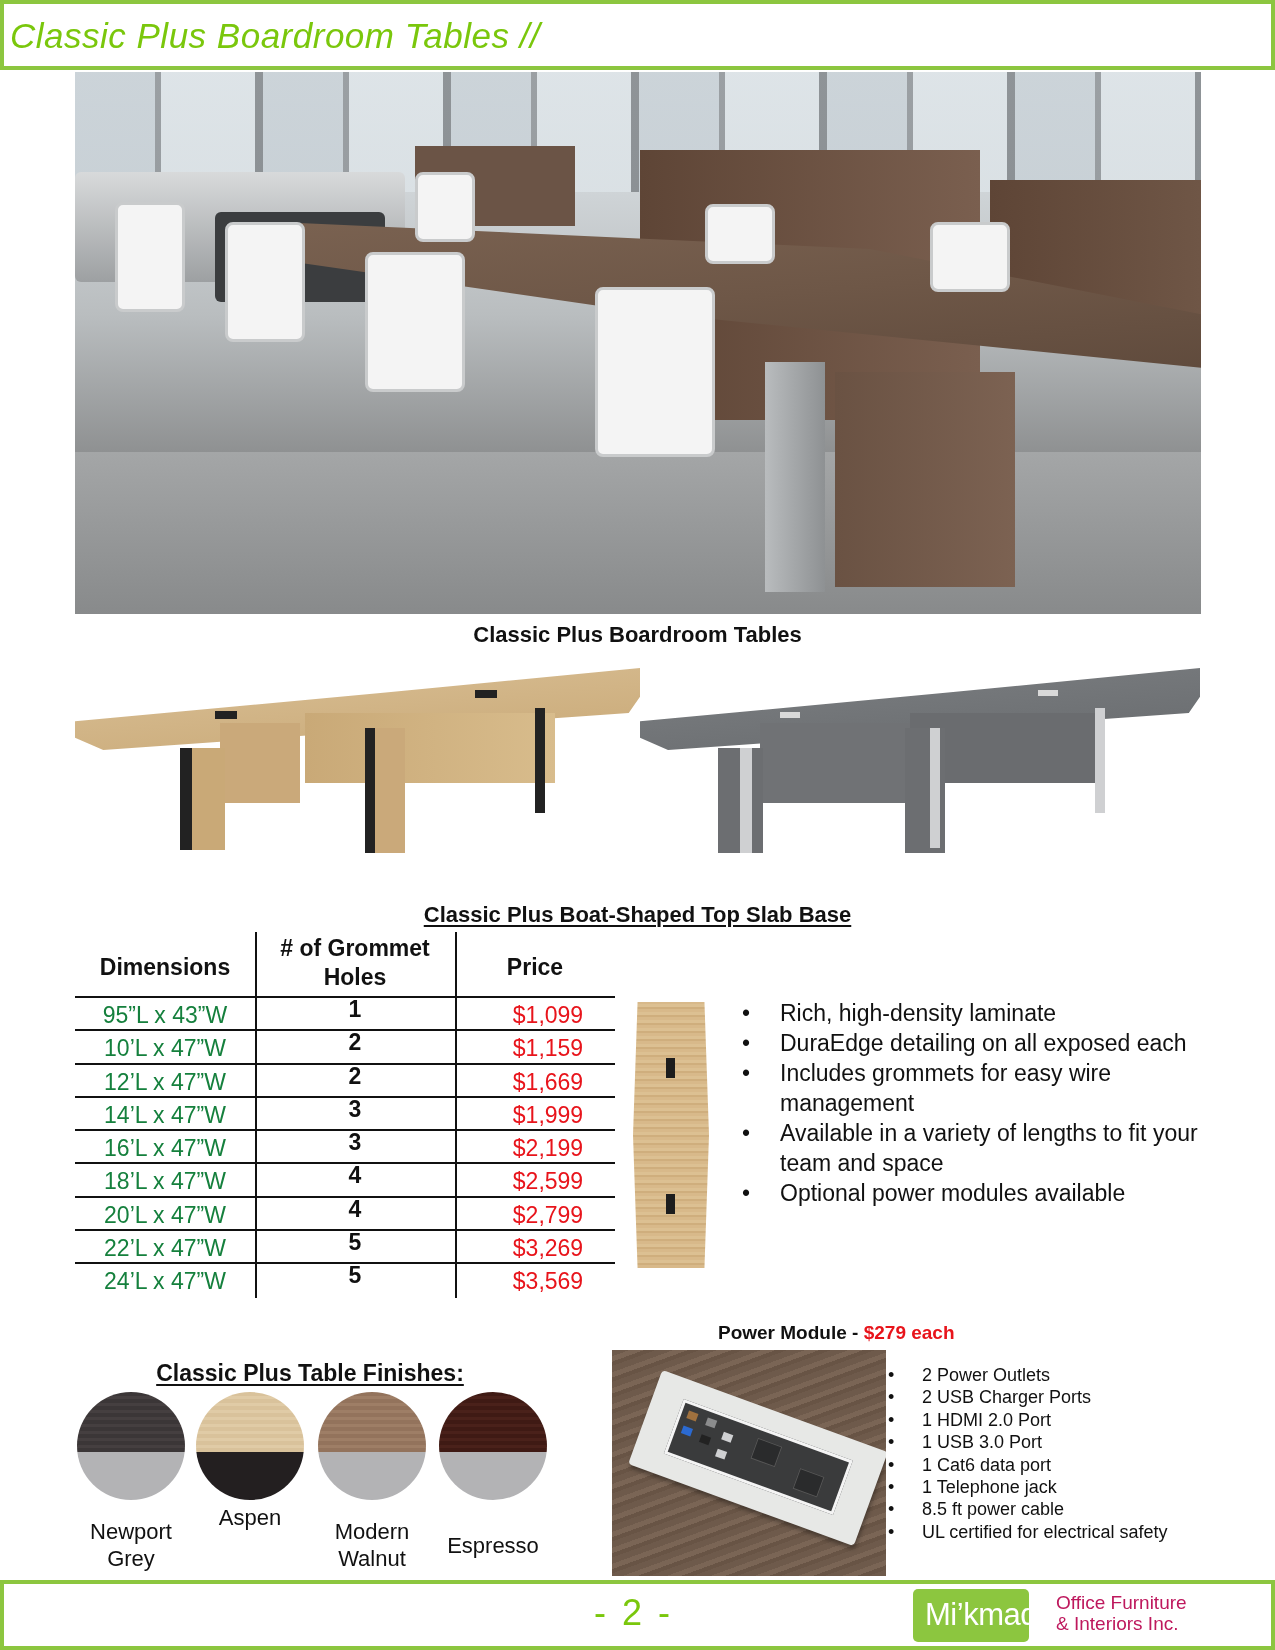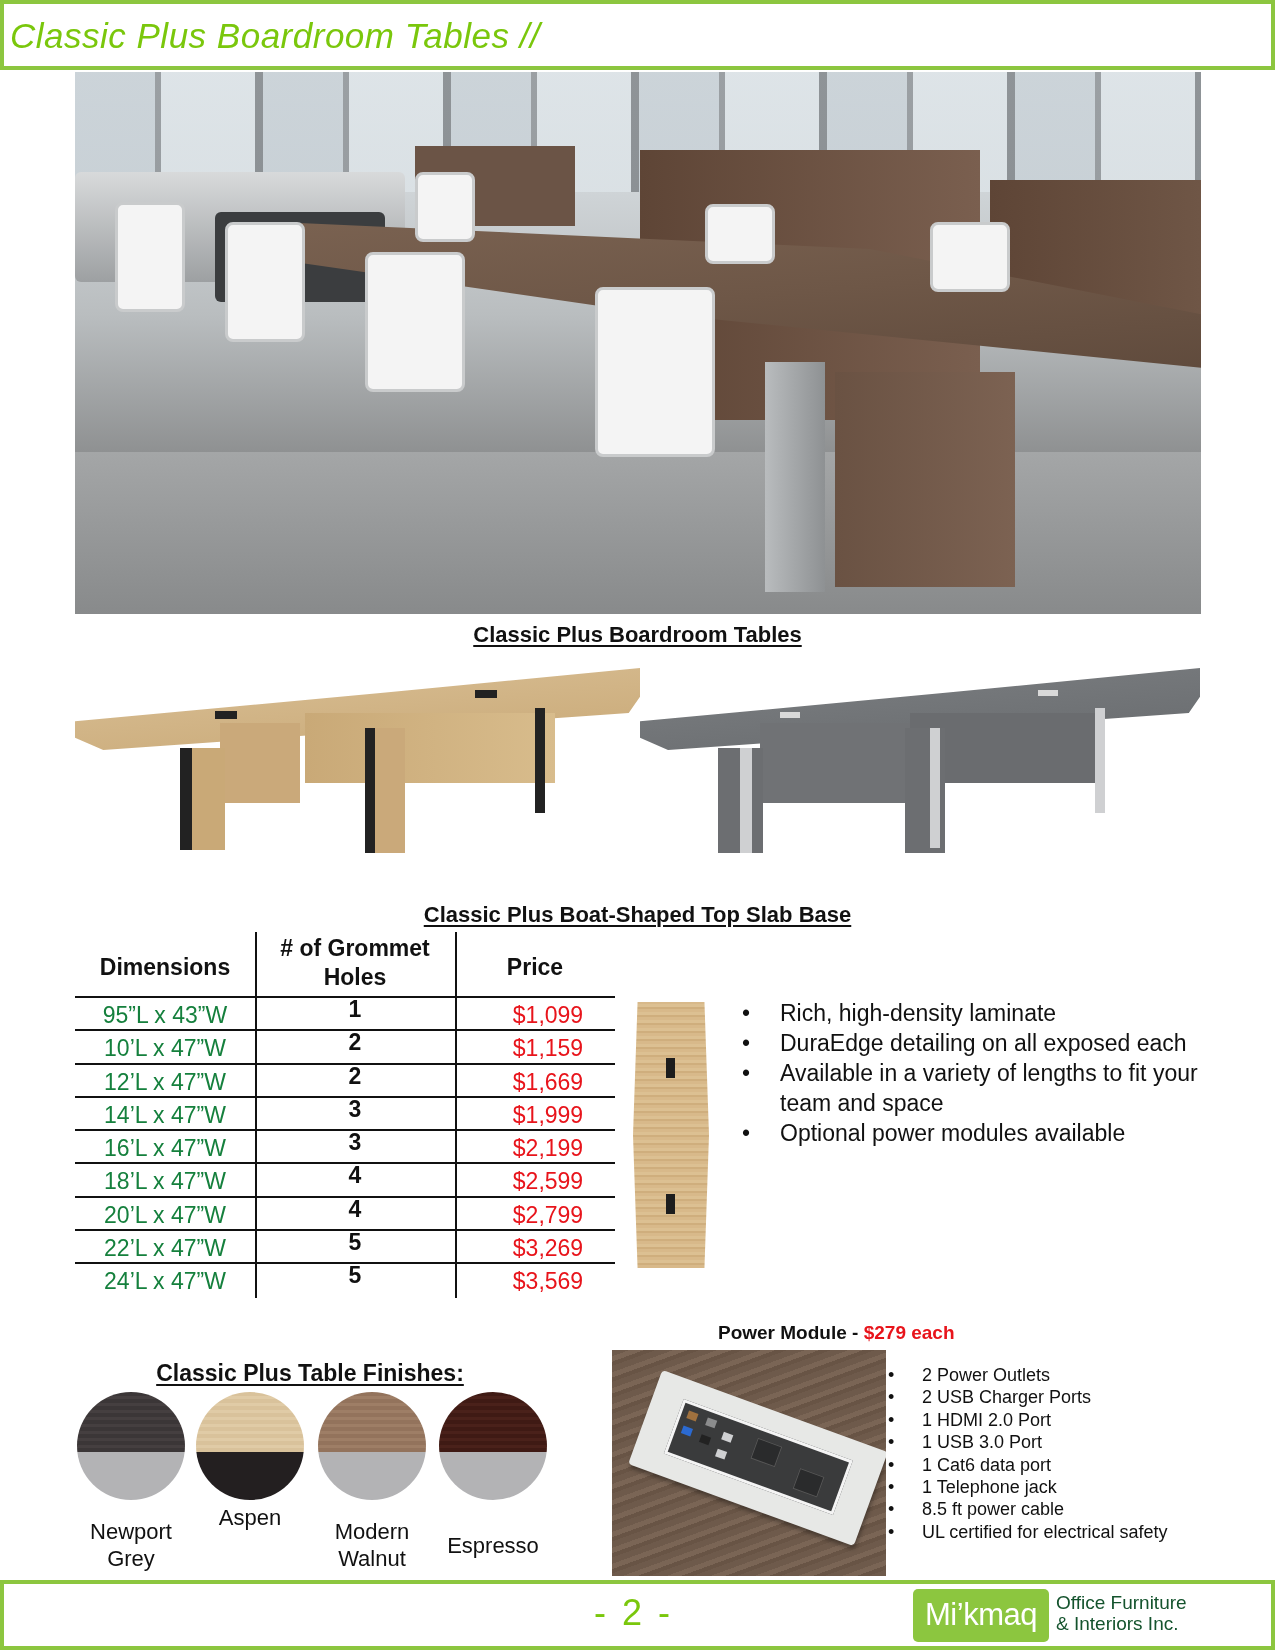--- a/index.html
+++ b/index.html
@@ -21,21 +21,21 @@
   .hero .sofa-dark { position: absolute; left: 140px; top: 140px; width: 170px; height: 90px; background: #3b3d3f; border-radius: 6px; }
   .hero .tabletop { position: absolute; left: 150px; top: 150px; width: 1040px; height: 150px;
     background: linear-gradient(175deg, #7a6251 0%, #6e5747 50%, #5f4a3c 100%);
     clip-path: polygon(5% 0, 62% 18%, 100% 70%, 98% 100%, 40% 60%, 0 20%); }
   .hero .panel { position: absolute; left: 690px; top: 290px; width: 60px; height: 230px; background: linear-gradient(90deg,#b9bcbe,#8e9193); }
   .hero .panel2 { position: absolute; left: 760px; top: 300px; width: 180px; height: 215px; background: linear-gradient(90deg,#6a5243,#7c6252); }
   .hero .chair { position: absolute; background: #f4f4f4; border: 3px solid #c9cbcc; border-radius: 8px; }
   .hero .floor { position: absolute; left: 0; top: 380px; width: 100%; height: 162px; background: linear-gradient(180deg,#a4a6a7,#888a8b); }
 
   .caption1 { position: absolute; left: 0; width: 1275px; top: 622px; text-align: center; font-weight: bold; font-size: 22px; }
-  .caption1 span { text-decoration: underline; text-decoration-thickness: 2px; text-underline-offset: 3px; }
+  .caption1 span { text-decoration-thickness: 2px; text-underline-offset: 3px; }
 
   
   .prod { position: absolute; }
   .prod-top { position: absolute; }
   .prod .leg { position: absolute; }
 
   .section-title { position: absolute; left: 0; width: 1275px; top: 902px; text-align: center; font-weight: bold; font-size: 22px; }
   .section-title span { text-decoration: underline; text-decoration-thickness: 2px; text-underline-offset: 3px; }
 
   
@@ -82,23 +82,23 @@
   .pm-outlet { position: absolute; width: 26px; height: 22px; background: #2a2b2c; border: 1px solid #555; top: 22px; }
   .pm-port { position: absolute; width: 10px; height: 8px; background: #8b8c8d; }
 
   .pm-list { position: absolute; left: 888px; top: 1364px; font-size: 18px; line-height: 22.4px; list-style: none; color: #111; width: 300px; }
   .pm-list li { position: relative; padding-left: 34px; }
   .pm-list li::before { content: "\2022"; position: absolute; left: 0; top: 0; }
 
   
   .footer-box { position: absolute; left: 0; top: 1580px; width: 1275px; height: 70px; border-top: 4px solid #8cc63f; border-left: 4px solid #8cc63f; border-right: 4px solid #8cc63f; border-bottom: 4px solid #8cc63f; background: #fff; }
   .page-num { position: absolute; left: 594px; top: 1592px; font-size: 36px; color: #7ac70c; letter-spacing: 3px; }
-  .logo-box { position: absolute; left: 913px; top: 1589px; width: 136px; height: 53px; background: #8cc63f; border-radius: 5px; }
+  .logo-box { position: absolute; left: 913px; top: 1589px; width: 116px; height: 53px; background: #8cc63f; border-radius: 5px; }
   .logo-text { position: absolute; left: 0; top: 8px; width: 136px; text-align: center; color: #fff; font-size: 31px; letter-spacing: -0.5px; }
-  .logo-sub { position: absolute; left: 1056px; top: 1592px; font-size: 19px; line-height: 21px; color: #14532d; }
+  .logo-sub { position: absolute; left: 1056px; top: 1592px; font-size: 19px; line-height: 21px; color: #be185d; }
 </style>
 </head>
 <body>
 
 <div class="header-box"></div>
 <div class="header-title">Classic Plus Boardroom Tables //</div>
 
 <div class="hero">
   <div class="windows"></div>
   <div class="floor"></div>
@@ -205,20 +205,21 @@
 </div>
 
 <div class="boat">
   <div class="grom" style="top:56px;"></div>
   <div class="grom" style="top:192px;"></div>
 </div>
 
 <ul class="features">
   <li>Rich, high-density laminate</li>
   <li>DuraEdge detailing on all exposed each</li>
+  <li>Includes grommets for easy wire management</li>
   <li>Available in a variety of lengths to fit your team and space</li>
   <li>Optional power modules available</li>
 </ul>
 
 <div class="fin-title"><span>Classic Plus Table Finishes:</span></div>
 
 <div class="swatch" style="left:77px;">
   <div class="top" style="background:repeating-linear-gradient(0deg,#3b3637 0 4px,#453f40 4px 7px);"></div>
   <div class="bot" style="background:#b3b3b5;"></div>
 </div>

